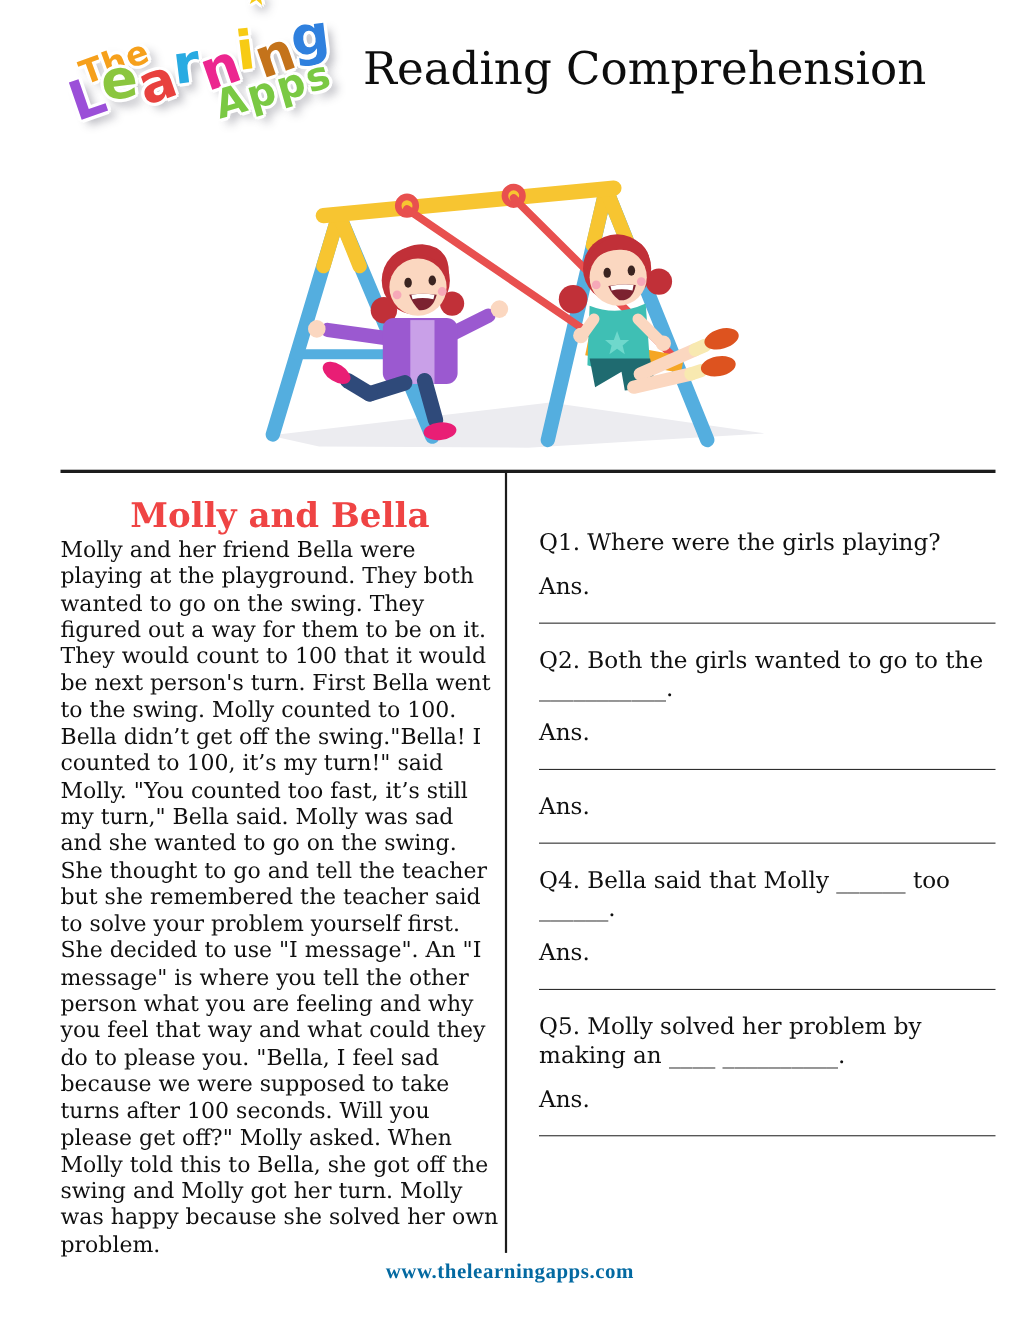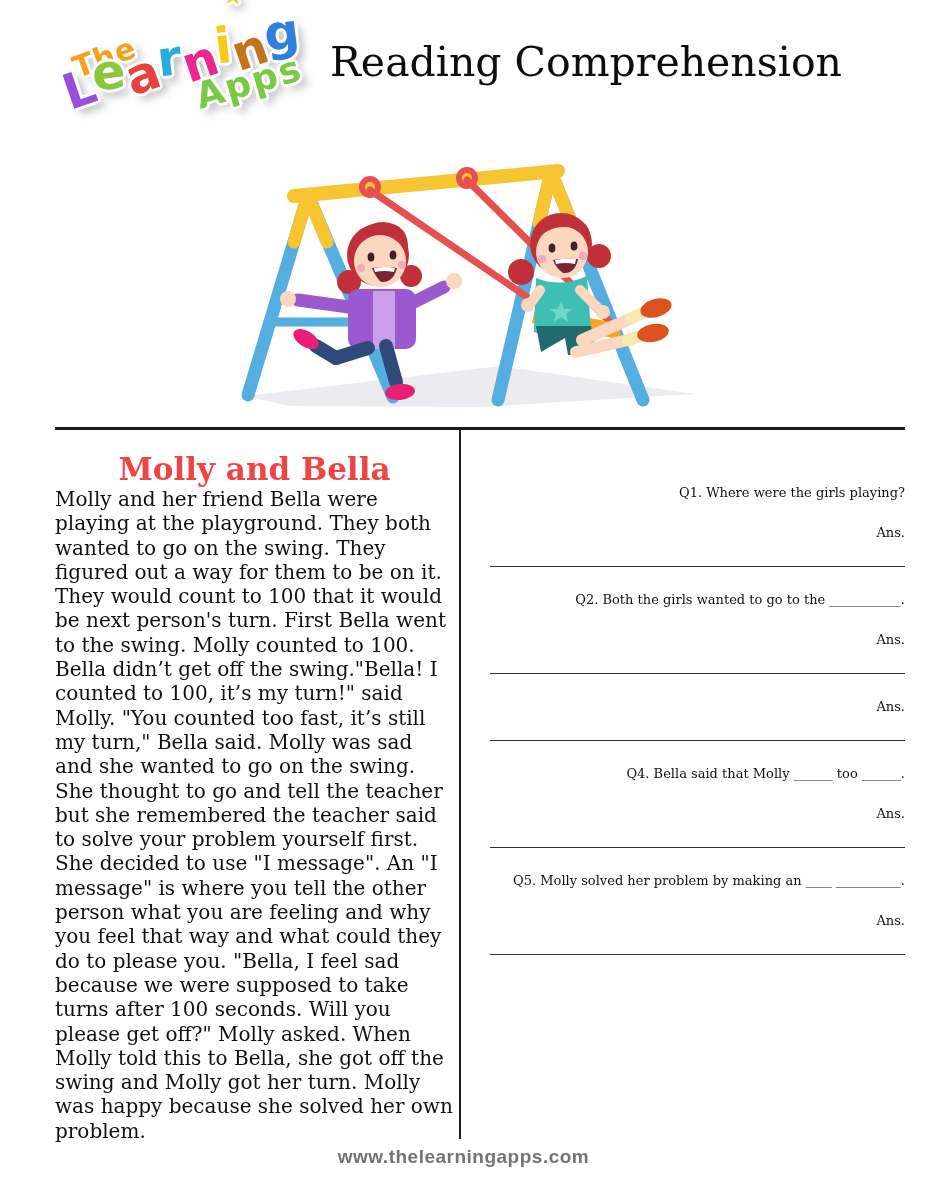--- a/index.html
+++ b/index.html
@@ -52,31 +52,31 @@
   
   .left-col{position:absolute;left:55px;top:443px;width:399px;}
   .story-heading{
     text-align:center;font-weight:bold;font-size:31px;margin:8px 0 0 0;color:#ef4444;
   }
   .story-text{
     font-size:20px;line-height:1.215;color:#101010;text-align:left;
   }
 
   
-  .right-col{position:absolute;left:490px;top:443px;width:415px;font-size:13px;color:#101010;text-align:right;}
+  .right-col{position:absolute;left:490px;top:443px;width:415px;font-size:21px;color:#101010;}
   .q-block:first-child{margin-top:37px;}
   .q-text{line-height:26px;}
   .q-ans{margin-top:14px;line-height:26px;}
   .a-line{margin-top:18px;border-bottom:1.6px solid #2e2e2e;height:2px;margin-bottom:20px;}
 
   
   .footer{
     position:absolute;left:0;top:1146px;width:927px;text-align:center;
-    font-family:Liberation Sans, sans-serif;font-weight:bold;font-size:19px;
-    letter-spacing:.5px;color:#737373;
+    font-family:Liberation Serif, serif;font-weight:bold;font-size:19px;
+    letter-spacing:.5px;color:#0369a1;
   }
 </style>
 </head>
 <body>
 
 <div class="logo">
   <div class="logo-the sticker" style="color: rgb(246, 160, 27);">The</div>
   <div class="logo-learning sticker"><span style="color: rgb(155, 79, 216);">L</span><span style="color: rgb(139, 198, 63);">e</span><span style="color: rgb(232, 65, 62);">a</span><span style="color: rgb(41, 171, 226);">r</span><span style="color: rgb(236, 38, 143);">n</span><span style="color: rgb(247, 203, 21);">i</span><span style="color: rgb(196, 115, 27);">n</span><span style="color: rgb(47, 128, 222);">g</span></div>
   <div class="logo-apps sticker" style="color: rgb(122, 201, 67);">Apps</div>
   <div class="logo-star sticker" style="color: rgb(247, 203, 21);">★</div>

